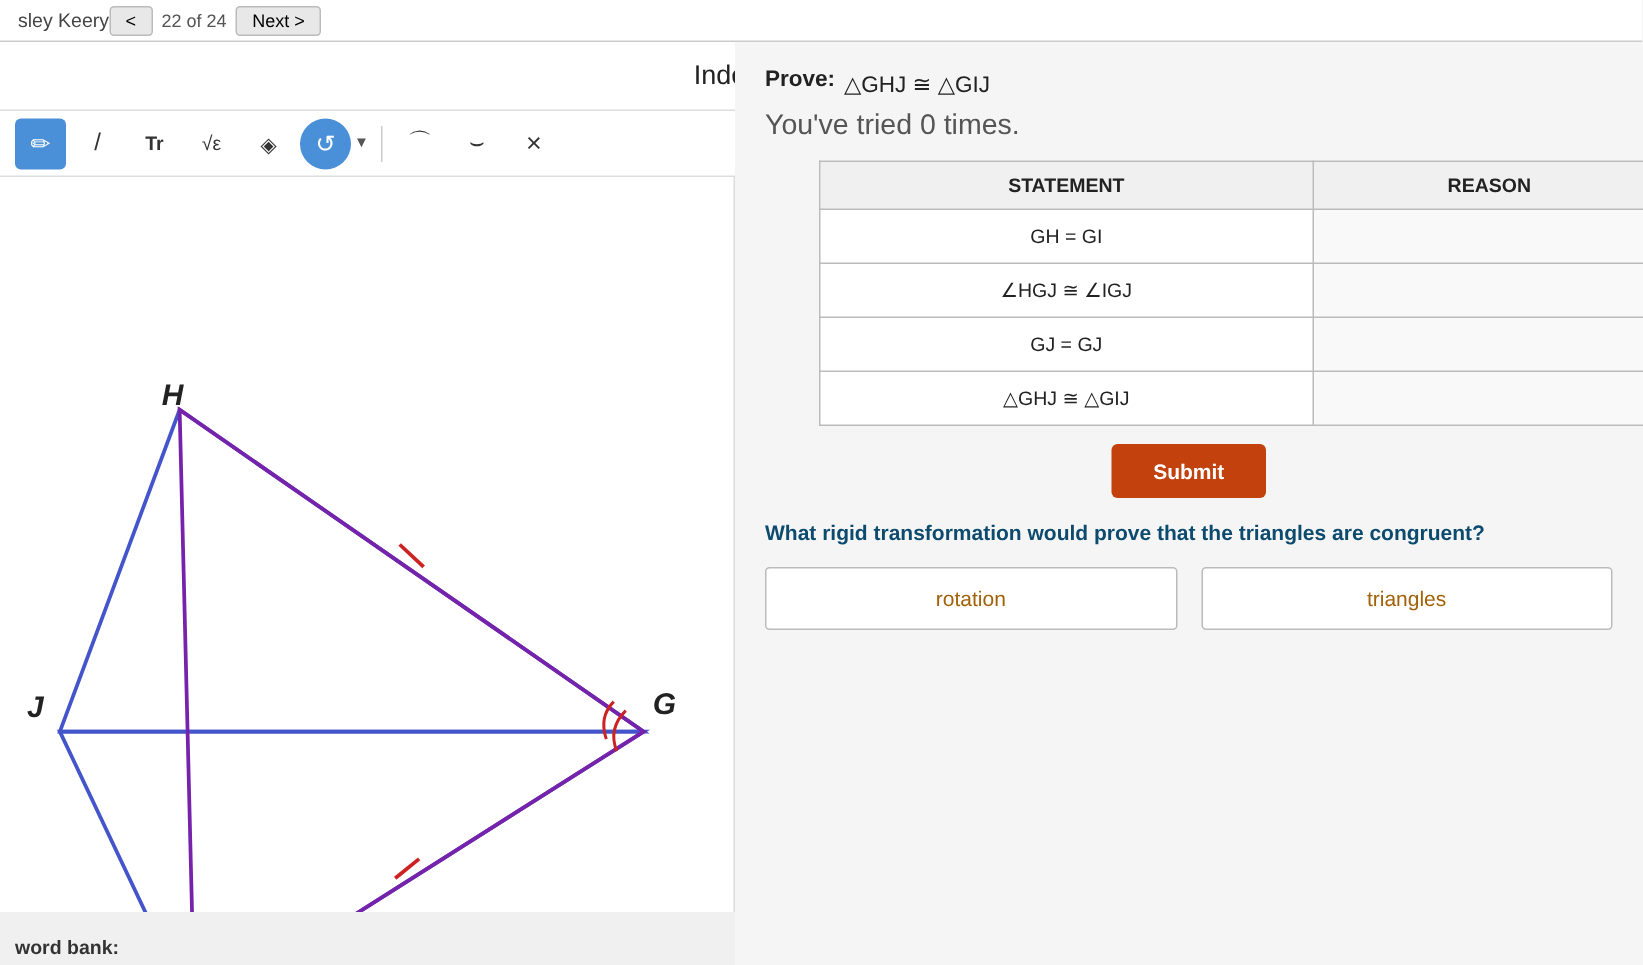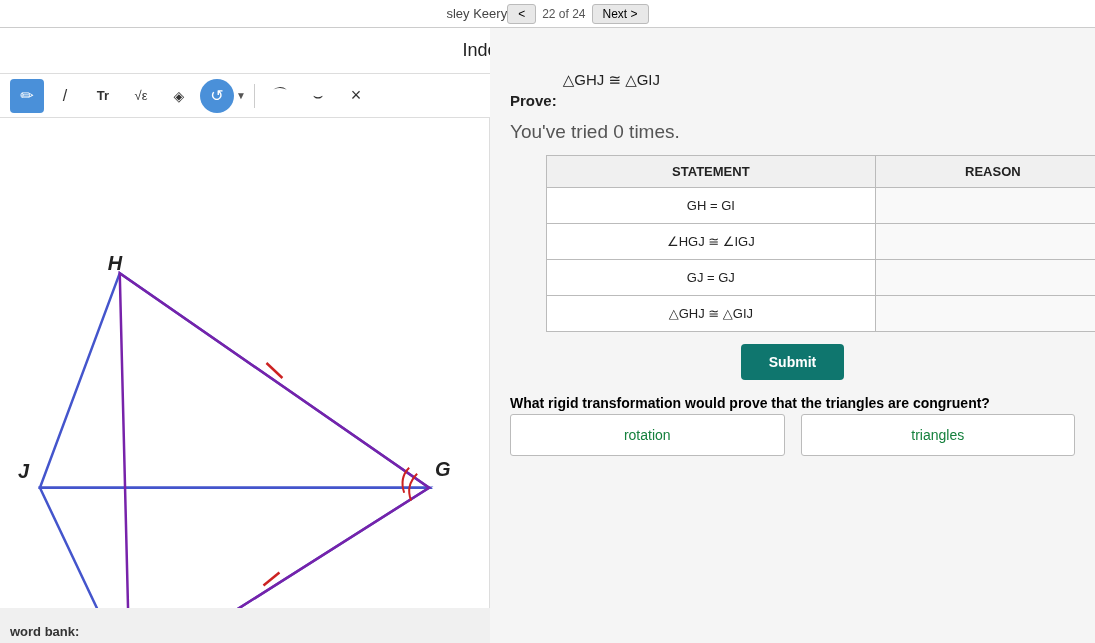--- a/index.html
+++ b/index.html
@@ -14,21 +14,21 @@
 
     
     .top-bar {
       position: absolute;
       top: 0; left: 0; right: 0;
       height: 28px;
       background: #fff;
       border-bottom: 1px solid #ccc;
       display: flex;
       align-items: center;
-      justify-content: center;
+      justify-content: flex-start;
       padding: 0 12px;
       font-size: 13px;
       color: #444;
     }
     .top-bar-left {
       display: flex;
       align-items: center;
       gap: 6px;
     }
     .top-bar-right {
@@ -137,21 +137,20 @@
       background: #f5f5f5;
       padding: 16px 20px;
       overflow-y: auto;
     }
 
     .prove-text {
       font-size: 15px;
       font-weight: bold;
       color: #222;
       margin-bottom: 6px;
-      margin-top: 48px;
     }
     .prove-formula {
       font-size: 15px;
       color: #222;
     }
     .tried-text {
       font-size: 19px;
       color: #555;
       margin-bottom: 12px;
     }
@@ -189,51 +188,51 @@
       padding: 10px 12px;
     }
 
     
     .submit-row {
       display: flex;
       justify-content: center;
       margin-bottom: 14px;
     }
     .submit-btn {
-      background: #0f766e;
+      background: #c2410c;
       color: #fff;
       border: none;
       border-radius: 4px;
       padding: 10px 28px;
       font-size: 14px;
       font-weight: bold;
       cursor: pointer;
     }
 
     
     .transform-question {
       font-size: 14px;
       font-weight: bold;
-      color: #000000;
-      margin-bottom: 0;
+      color: #0c4a6e;
+      margin-bottom: 12px;
       line-height: 1.4;
     }
     .transform-options {
       display: flex;
       gap: 16px;
     }
     .transform-option {
       flex: 1;
       border: 1px solid #bbb;
       background: #fff;
       border-radius: 3px;
       padding: 12px 23px;
       text-align: center;
       font-size: 14px;
-      color: #15803d;
+      color: #a16207;
       cursor: pointer;
     }
 
     
     .word-bank-label {
       position: absolute;
       bottom: 0;
       left: 0;
       font-size: 13px;
       font-weight: bold;

